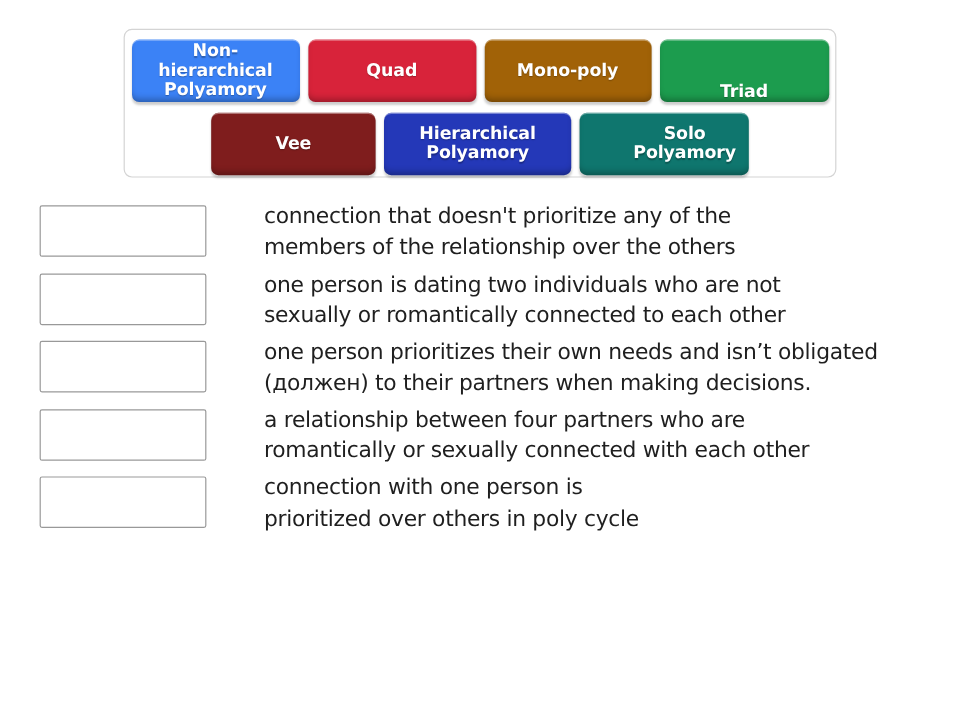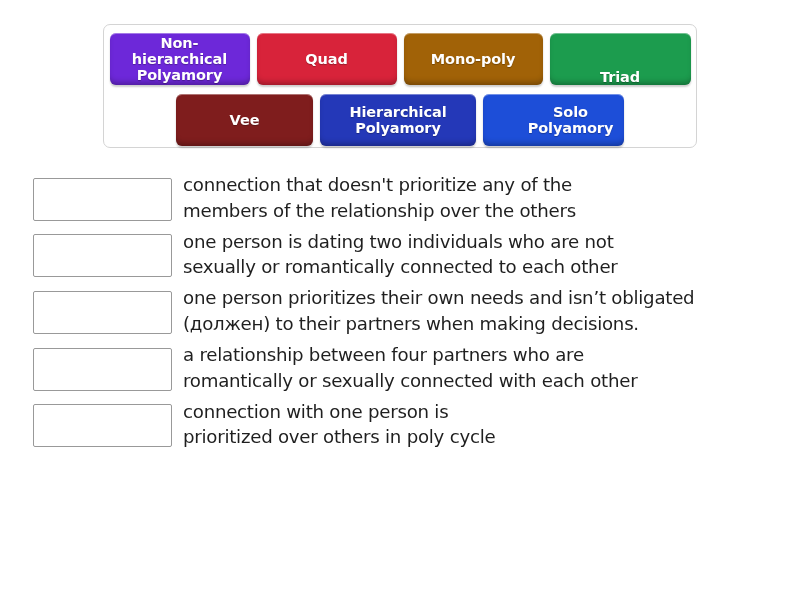--- a/index.html
+++ b/index.html
@@ -76,21 +76,22 @@
   #answer-list {
     position: absolute;
     left: 33px;
     top: 171px;
     width: 745px;
   }
   .answer-row {
     position: relative;
     height: 56.6px;
     display: flex;
-    align-items: center;
+    align-items: flex-start;
+    gap: 37px;
   }
   .drop-box {
     box-sizing: border-box;
     width: 139px;
     height: 43px;
     flex: 0 0 139px;
     background: #ffffff;
     border: 1px solid #999999;
     border-radius: 2px;
     cursor: pointer;
@@ -104,21 +105,21 @@
     font-family: "DejaVu Sans", "Liberation Sans", sans-serif;
     letter-spacing: -0.25px;
     margin-top: -3px;
   }
 </style>
 </head>
 <body>
 
 <div id="tile-bank">
   <div class="tile-row" id="tile-row-1">
-      <div class="tile tile-w1" draggable="true" style="background: #6d28d9;">
+      <div class="tile tile-w1" draggable="true" style="background: #3b82f6;">
         <span class="tile-text">Non-hierarchical
 Polyamory</span>
       </div>
       <div class="tile tile-w2" draggable="true" style="background: rgb(216, 35, 58);">
         <span class="tile-text">Quad</span>
       </div>
       <div class="tile tile-w3" draggable="true" style="background: #a16207;">
         <span class="tile-text">Mono-poly</span>
       </div>
       <div class="tile tile-w4" draggable="true" style="background: rgb(28, 156, 78);">
@@ -126,21 +127,21 @@
       </div>
     </div>
   <div class="tile-row" id="tile-row-2">
       <div class="tile tile-w5" draggable="true" style="background: #7f1d1d;">
         <span class="tile-text">Vee</span>
       </div>
       <div class="tile tile-w6" draggable="true" style="background: rgb(36, 56, 184);">
         <span class="tile-text">Hierarchical
 Polyamory</span>
       </div>
-      <div class="tile tile-w7" draggable="true" style="background: #1d4ed8; padding-left: 40px;">
+      <div class="tile tile-w7" draggable="true" style="background: #0f766e; padding-left: 40px;">
         <span class="tile-text">Solo Polyamory</span>
       </div>
     </div>
 </div>
 
 <div id="answer-list">
     <div class="answer-row">
       <div class="drop-box"></div>
       <div class="answer-text">connection that doesn't prioritize any of the
 members of the relationship over the others</div>

